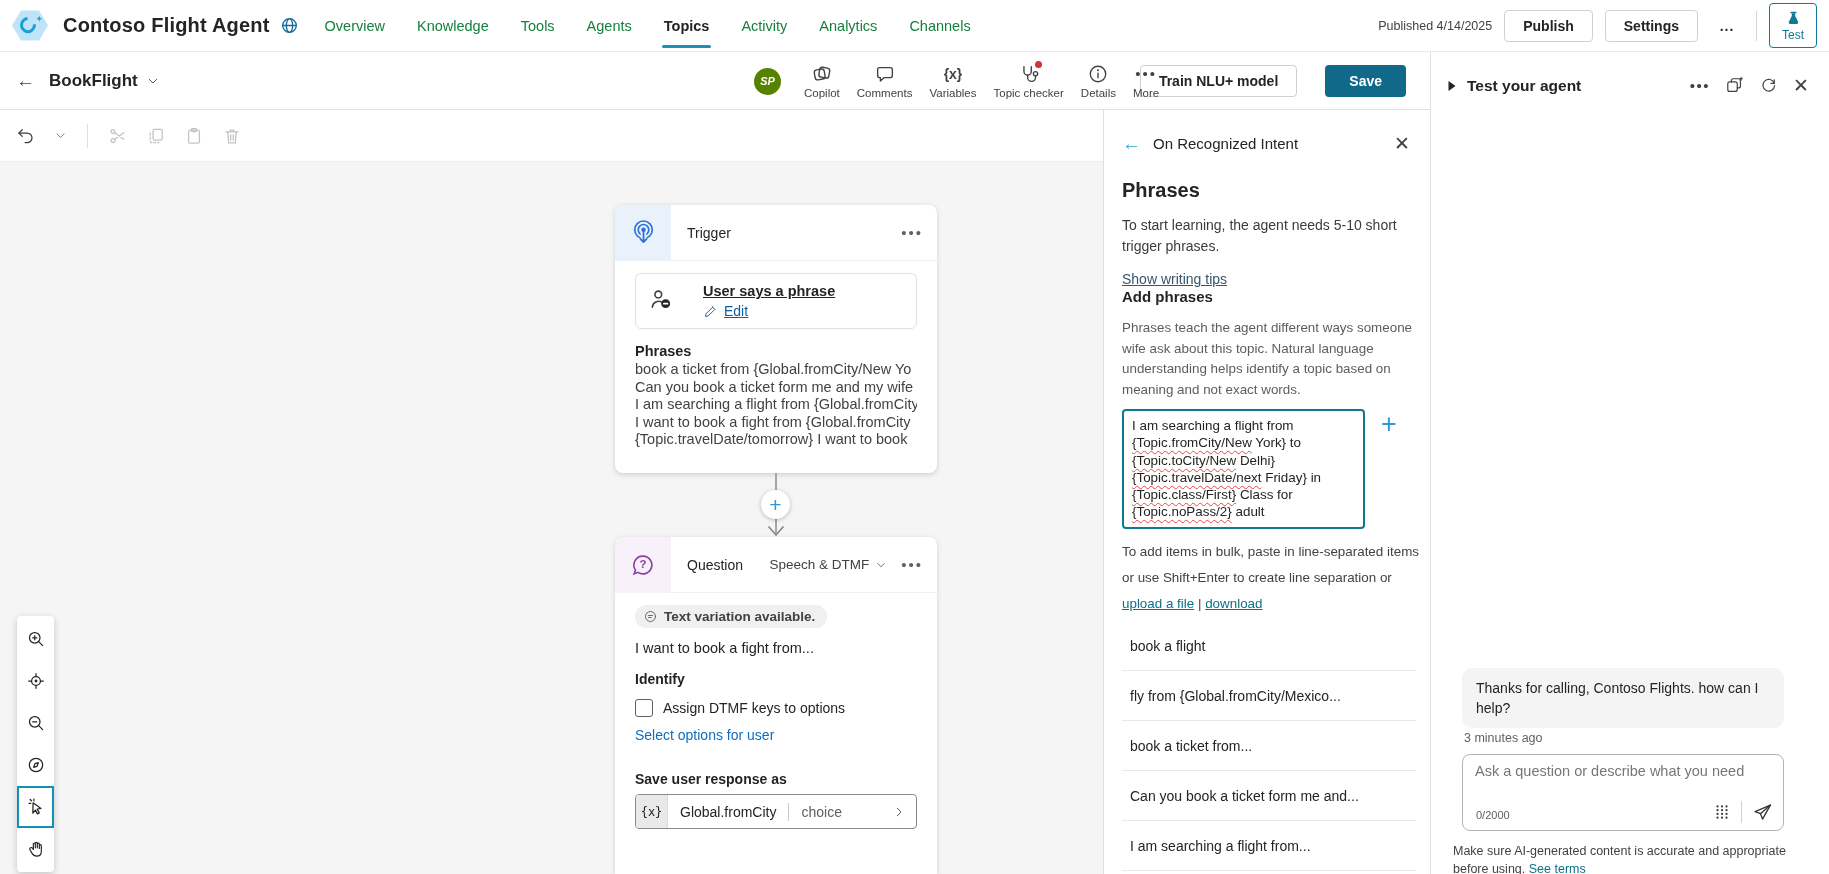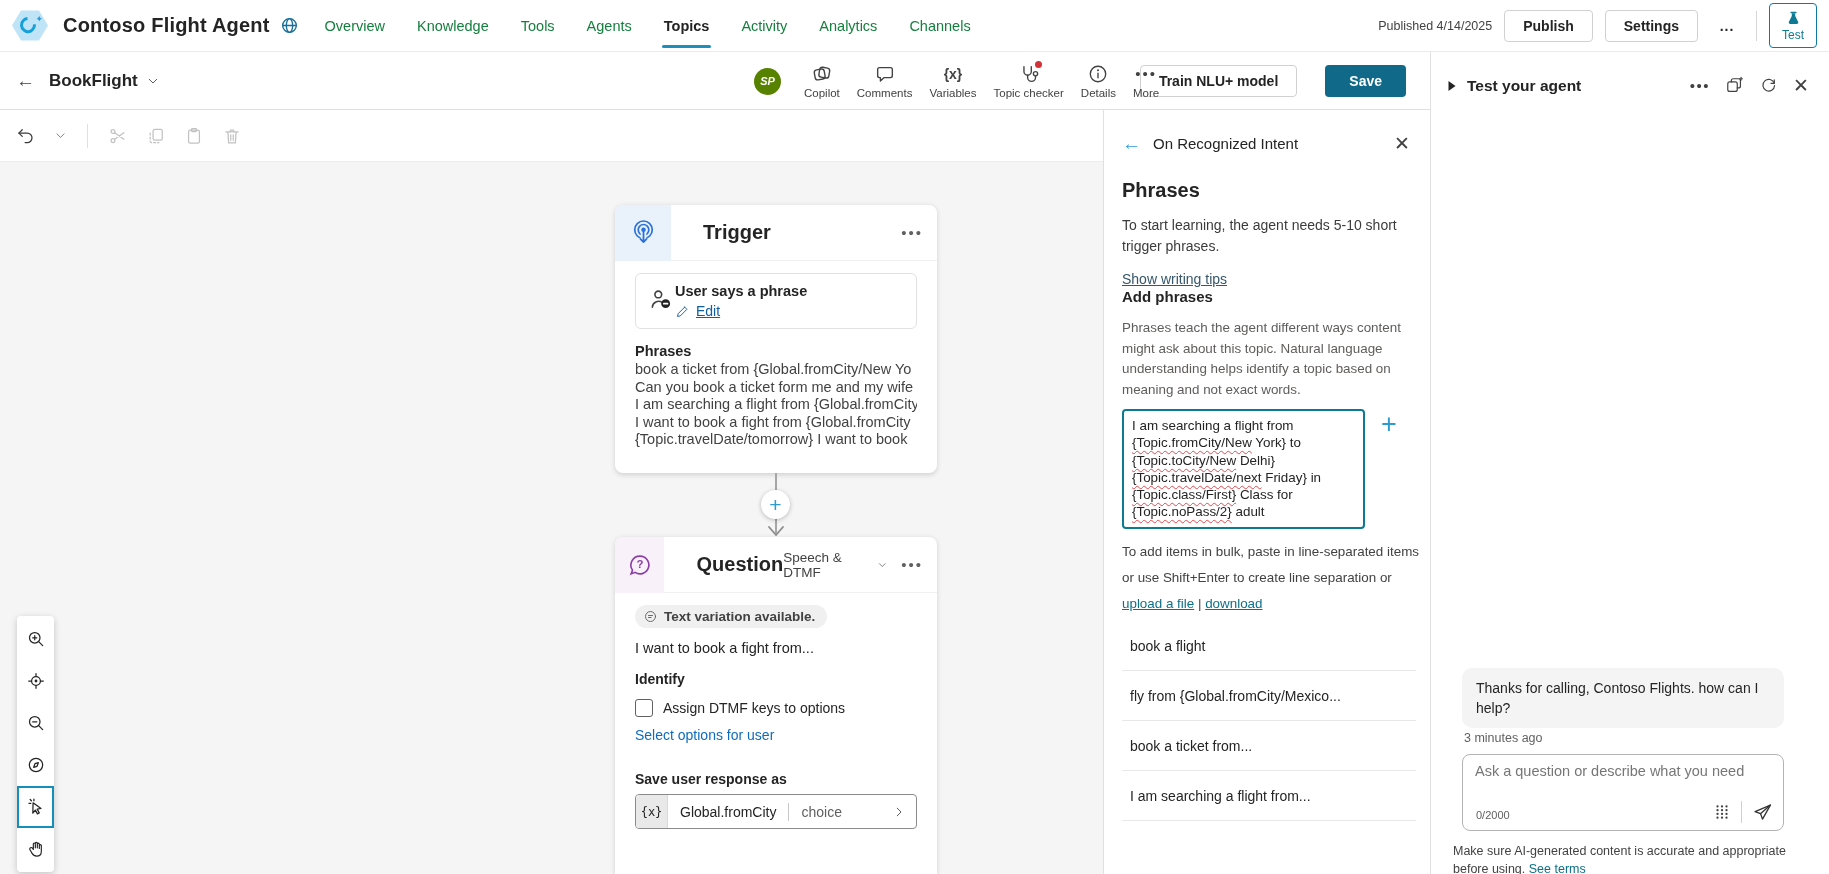--- a/index.html
+++ b/index.html
@@ -55,27 +55,27 @@
   .canvas-toolbar { position:absolute; top:0; left:0; right:0; height:52px; background:#fff;
                     border-bottom:1px solid #ececec; display:flex; align-items:center; padding-left:16px; gap:18px; }
   .ct-sep { width:1px; height:24px; background:#e0e0e0; margin:0 2px; }
   .ct-btn { cursor:pointer; }
   .disabled .ico { stroke:#c2c2c2; }
 
   .node { position:absolute; width:322px; background:#fff; border-radius:8px;
           box-shadow:0 1.6px 5px rgba(0,0,0,.15); }
   .node-header { display:flex; align-items:center; height:56px; border-bottom:1px solid #f0f0f0; }
   .node-icon { width:56px; height:56px; border-radius:8px 0 0 0; display:flex; align-items:center; justify-content:center; }
-  .node-title { font-size:20px; font-weight:700; margin-left:32px; }
+  .node-title { font-size:14px; font-weight:400; margin-left:16px; }
   .node-dots { margin-left:auto; margin-right:14px; color:#616161; font-size:15px; letter-spacing:2px; cursor:pointer; }
   .q-mode { margin-left:auto; display:flex; align-items:center; gap:6px; font-size:13.5px; color:#424242; cursor:pointer; }
   .q-mode + .node-dots { margin-left:14px; }
 
   .trig-body { padding:12px 20px 0 20px; }
-  .subcard { border:1px solid #e1e1e1; border-radius:6px; padding:9px 12px; display:flex; gap:1px; align-items:flex-start; }
+  .subcard { border:1px solid #e1e1e1; border-radius:6px; padding:9px 12px; display:flex; gap:29px; align-items:flex-start;text-decoration:underline; }
   .subcard-title { font-size:14.5px; font-weight:700; }
   .edit-row { display:flex; align-items:center; gap:6px; margin-top:4px; }
   .edit-link { color:#115ea3; font-size:14px; text-decoration:underline; cursor:pointer; }
   .phrases-label { font-size:14.5px; font-weight:700; margin-top:14px; }
   .tphrase { font-size:14.5px; color:#424242; line-height:17.5px; white-space:nowrap; overflow:hidden; }
 
   .connector-line { position:absolute; left:775px; top:363px; width:2px; height:60px; background:#a6a6a6; }
   .connector-arrow { position:absolute; left:767px; top:415px; }
   .plus-fab { position:absolute; left:761px; top:380px; width:29px; height:29px; border-radius:50%; background:#fff;
               box-shadow:0 1px 4px rgba(0,0,0,.25); color:#2e9bd0; font-size:21px; font-weight:400;
@@ -444,21 +444,21 @@
 <aside class="phrases-panel">
   <div class="pp-header">
     <span class="pp-back">←</span>
     <span class="pp-title">On Recognized Intent</span>
     <span class="pp-close">✕</span>
   </div>
   <div class="pp-h1">Phrases</div>
   <div class="pp-intro">To start learning, the agent needs 5-10 short trigger phrases.</div>
   <span class="tips-link">Show writing tips</span>
   <div class="pp-h2">Add phrases</div>
-  <div class="pp-desc">Phrases teach the agent different ways content might ask about this topic. Natural language understanding helps identify a topic based on meaning and not exact words.</div>
+  <div class="pp-desc">Phrases teach the agent different ways someone wife ask about this topic. Natural language understanding helps identify a topic based on meaning and not exact words.</div>
   <div class="input-row">
     <div class="phrase-input">
         <div><span>I am searching a flight from</span></div>
         <div><span class="sq">{Topic.fromCity/New</span><span> York} to</span></div>
         <div><span class="sq">{Topic.toCity/New</span><span> Delhi}</span></div>
         <div><span class="sq">{Topic.travelDate/next</span><span> Friday} in</span></div>
         <div><span class="sq">{Topic.class/First}</span><span> Class for</span></div>
         <div><span class="sq">{Topic.noPass/2}</span><span> adult</span></div>
       </div>
     <span class="add-plus">+</span>
@@ -466,20 +466,21 @@
   <div class="bulk">
     <span>To add items in bulk, paste in line-separated items or use Shift+Enter to create line separation or</span>
     <span class="teal-link">upload a file</span>
     <span>|</span>
     <span class="teal-link">download</span>
   </div>
   <div class="plist">
       <div class="plist-row">book a flight</div>
       <div class="plist-row">fly from {Global.fromCity/Mexico...</div>
       <div class="plist-row">book a ticket from...</div>
+      <div class="plist-row">Can you book a ticket form me and...</div>
       <div class="plist-row">I am searching a flight from...</div>
     </div>
 </aside>
 
 <aside class="test-panel">
   <div class="tp-header">
     <svg width="10" height="12" viewBox="0 0 10 12">
       <path d="M1.5 1l7 5-7 5z" fill="#242424"></path>
     </svg>
     <span class="tp-title">Test your agent</span>

